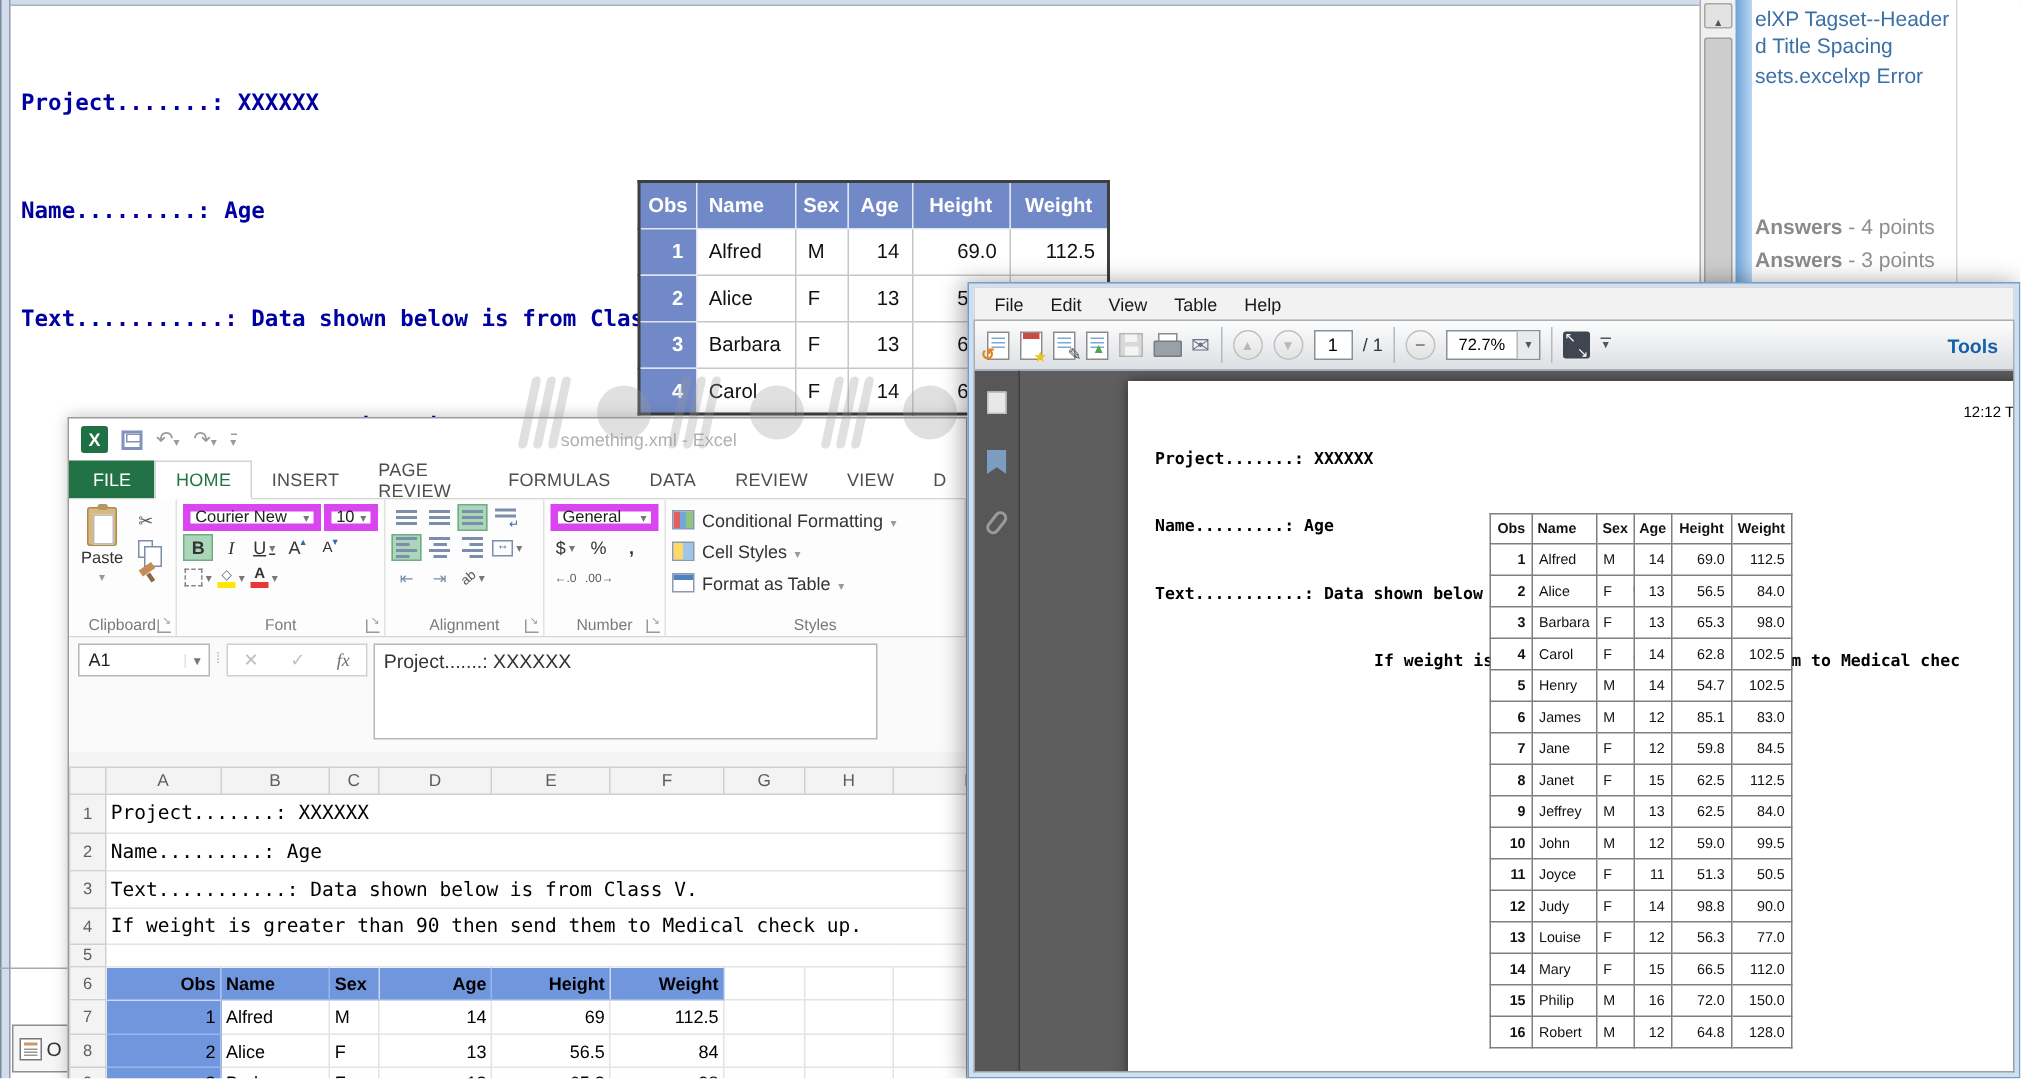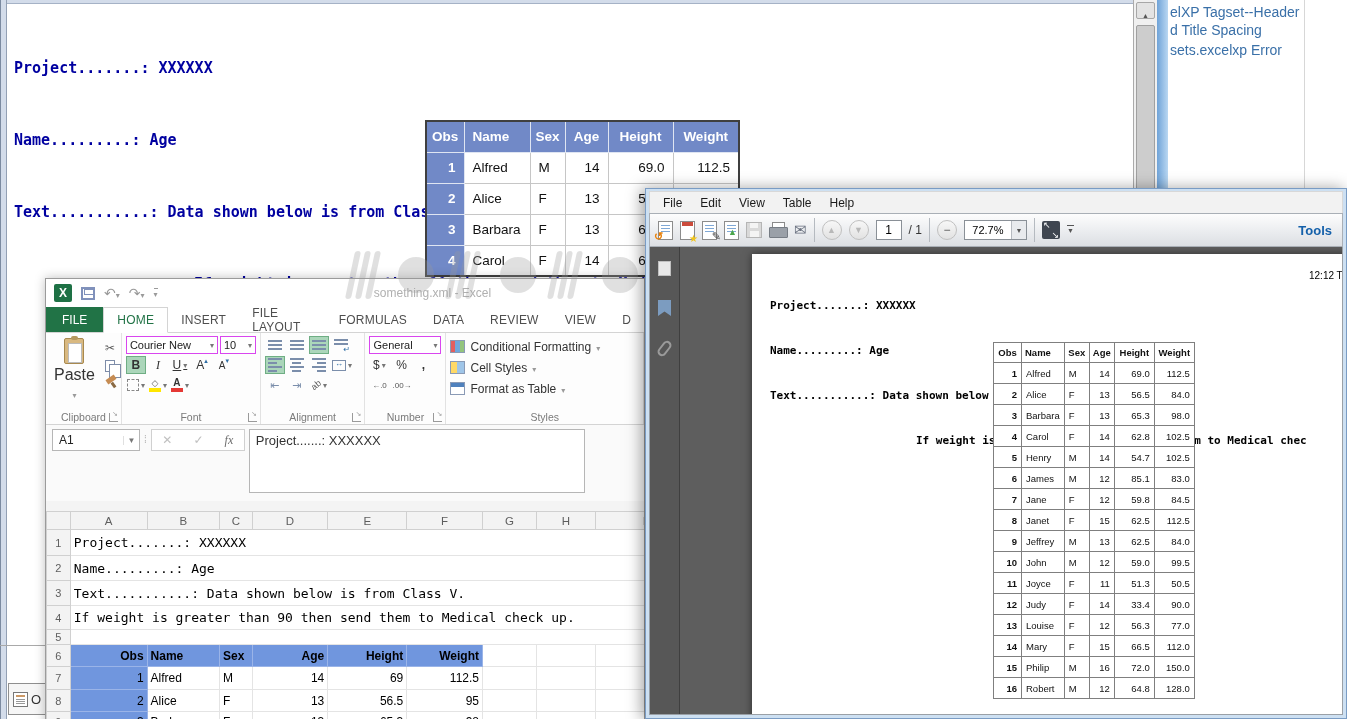--- a/index.html
+++ b/index.html
@@ -77,34 +77,34 @@
   .xl-tabs { height:26px; display:flex; align-items:stretch; border-bottom:1px solid #d4d4d4; font-size:12px; }
   .xl-tab-file { background:#217346; color:#fff; padding:0 16px; display:flex; align-items:center; }
   .xl-tab { padding:0 13px; display:flex; align-items:center; color:#4e4e4e; letter-spacing:.2px; }
   .xl-tab.active { color:#217346; border:1px solid #d4d4d4; border-bottom:1px solid #fff; background:#fff; margin-bottom:-1px; }
   .xl-ribbon { height:92px; display:flex; background:#fdfdfd; border-bottom:1px solid #d4d4d4; }
   .xl-group { position:relative; display:flex; flex-direction:column; border-right:1px solid #e2e2e2; padding:3px 4px 0 4px; }
   .xl-group-label { position:absolute; bottom:1px; left:0; right:0; text-align:center; font-size:10.5px; color:#7a7a7a; }
   .xl-launcher { position:absolute; bottom:2px; right:3px; width:9px; height:9px; border-left:1px solid #9a9a9a; border-bottom:1px solid #9a9a9a; }
   .xl-launcher::before { content:"↘"; font-size:7px; color:#9a9a9a; position:absolute; right:0; top:-3px; }
   .g-clipboard { width:82px; flex-direction:row !important; gap:6px; }
-  .paste-btn { display:flex; flex-direction:column; align-items:center; font-size:16px; color:#333; padding:2px 4px; }
+  .paste-btn { display:flex; flex-direction:column; align-items:center; font-size:11px; color:#333; padding:2px 4px; }
   .clip-ic { width:20px; height:26px; background:#d9b981; border:1px solid #a8894f; border-radius:2px; position:relative; margin-bottom:2px; }
   .clip-ic::before { content:""; position:absolute; left:3px; top:4px; width:12px; height:18px; background:#fff; border:1px solid #bbb; }
   .clip-ic::after { content:""; position:absolute; left:6px; top:-3px; width:7px; height:4px; background:#b6985e; border-radius:2px; }
   .mini-col { display:flex; flex-direction:column; gap:4px; padding-top:2px; }
   .cut-ic::before { content:"✂"; font-size:12px; color:#555; }
   .copy-ic { width:10px; height:12px; border:1px solid #7d8ca8; background:#fff; position:relative; }
   .copy-ic::before { content:""; position:absolute; left:3px; top:3px; width:10px; height:12px; border:1px solid #7d8ca8; background:#fff; }
   .brush-ic { width:12px; height:12px; position:relative; }
   .brush-ic::before { content:""; position:absolute; left:1px; top:1px; width:10px; height:5px; background:#c68c53; transform:rotate(-35deg); }
   .brush-ic::after { content:""; position:absolute; left:7px; top:6px; width:3px; height:6px; background:#8a6a44; transform:rotate(-35deg); }
   .g-font { width:142px; }
   .fnt-row { display:flex; align-items:center; gap:2px; margin-bottom:2px; }
-  .fnt-box { border:1px solid #d946ef; height:18px; font-size:11px; color:#222; display:flex; align-items:center;
+  .fnt-box { border:5px solid #d946ef; height:18px; font-size:11px; color:#222; display:flex; align-items:center;
     padding:0 3px; background:#fff; white-space:nowrap; }
   .fnt-name { width:92px; justify-content:space-between; }
   .fnt-size { width:36px; justify-content:space-between; }
   .dd::after { content:"▾"; font-size:8px; color:#777; margin-left:2px; }
   .rbtn { min-width:20px; height:18px; display:inline-flex; align-items:center; justify-content:center;
     border:1px solid transparent; font-size:12px; color:#333; }
   .rbtn.active { background:#abd6ba; border-color:#6fae84; }
   .bold-b { font-weight:bold; }
   .ital-i { font-style:italic; font-family:"Liberation Serif",serif; }
   .under-u { text-decoration:underline; }
@@ -315,20 +315,24 @@
     <div class="bg-scrollbar">
       <div class="bg-scroll-up"></div>
       <div class="bg-scroll-thumb"></div>
     </div>
     <div class="bg-bluestrip"></div>
 
     <div class="bg-rightpane">
       <div class="bg-link" style="position:absolute;left:2px;top:3px;">elXP Tagset--Header</div>
       <div class="bg-link" style="position:absolute;left:2px;top:21px;">d Title Spacing</div>
       <div class="bg-link" style="position:absolute;left:2px;top:41px;">sets.excelxp Error</div>
+      <div class="bg-answers">
+        <div style="padding-left:2px;"><b>Answers</b><span> - 4 points</span></div>
+        <div style="padding-left:2px;"><b>Answers</b><span> - 3 points</span></div>
+      </div>
       <div class="bg-divider"></div>
     </div>
 
     <div class="bg-footer-line"></div>
     <div class="bg-footer-btn">
       <span class="doc-ic"></span>
       <span>O</span>
     </div>
   </div>
 
@@ -362,21 +366,21 @@
         <span><span class="xl-redo"></span><span class="xl-caret"></span></span>
         <span class="xl-more"></span>
       </div>
       <div class="xl-title">something.xml - Excel</div>
     </div>
 
     <div class="xl-tabs">
       <div class="xl-tab-file">FILE</div>
       <div class="xl-tab active">HOME</div>
       <div class="xl-tab">INSERT</div>
-      <div class="xl-tab">FILE LAYOUT</div>
+      <div class="xl-tab">PAGE REVIEW</div>
       <div class="xl-tab">FORMULAS</div>
       <div class="xl-tab">DATA</div>
       <div class="xl-tab">REVIEW</div>
       <div class="xl-tab">VIEW</div>
       <div class="xl-tab">D</div>
     </div>
 
     <div class="xl-ribbon">
       <div class="xl-group g-clipboard">
         <div class="paste-btn">
@@ -610,21 +614,21 @@
               <td></td>
               <td></td>
         </tr>
         <tr style="height:22px">
           <td class="rn">8</td>
           <td class="xl-blue">2</td>
           <td class="ta-l">Alice</td>
           <td class="ta-l">F</td>
           <td class="ta-r">13</td>
           <td class="ta-r">56.5</td>
-          <td class="ta-r">95</td>
+          <td class="ta-r">84</td>
           <td></td>
               <td></td>
               <td></td>
         </tr>
         <tr style="height:21px">
           <td class="rn">9</td>
           <td class="xl-blue">3</td>
           <td class="ta-l">Barbara</td>
           <td class="ta-l">F</td>
           <td class="ta-r">13</td>
@@ -818,21 +822,21 @@
                   <td>F</td>
                   <td>11</td>
                   <td>51.3</td>
                   <td>50.5</td>
                 </tr>
                 <tr>
                   <td>12</td>
                   <td>Judy</td>
                   <td>F</td>
                   <td>14</td>
-                  <td>33.4</td>
+                  <td>98.8</td>
                   <td>90.0</td>
                 </tr>
                 <tr>
                   <td>13</td>
                   <td>Louise</td>
                   <td>F</td>
                   <td>12</td>
                   <td>56.3</td>
                   <td>77.0</td>
                 </tr>

